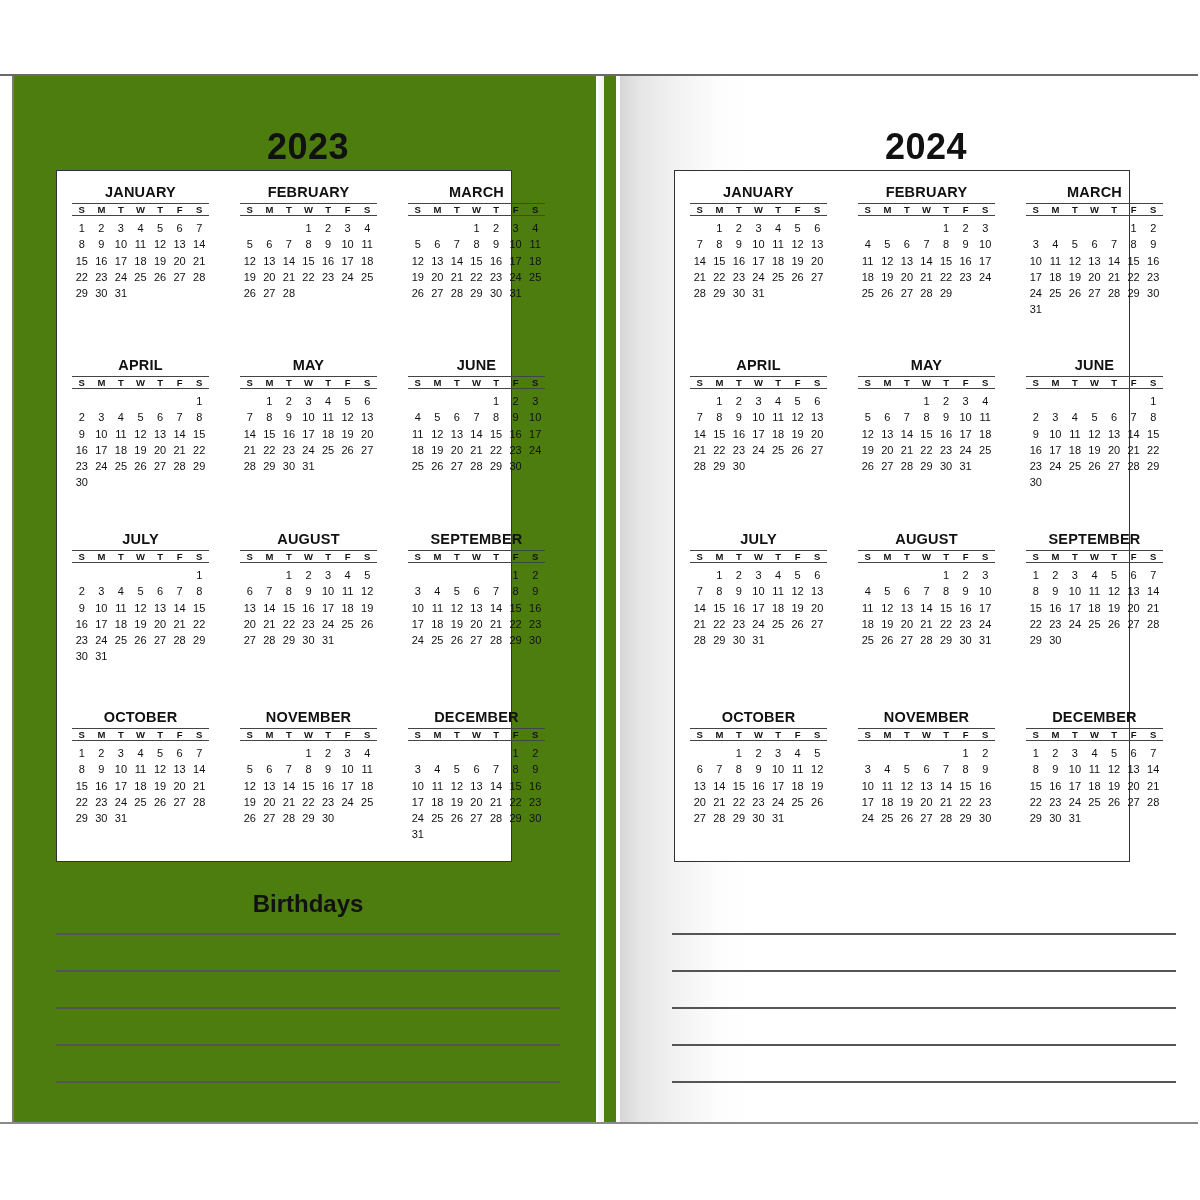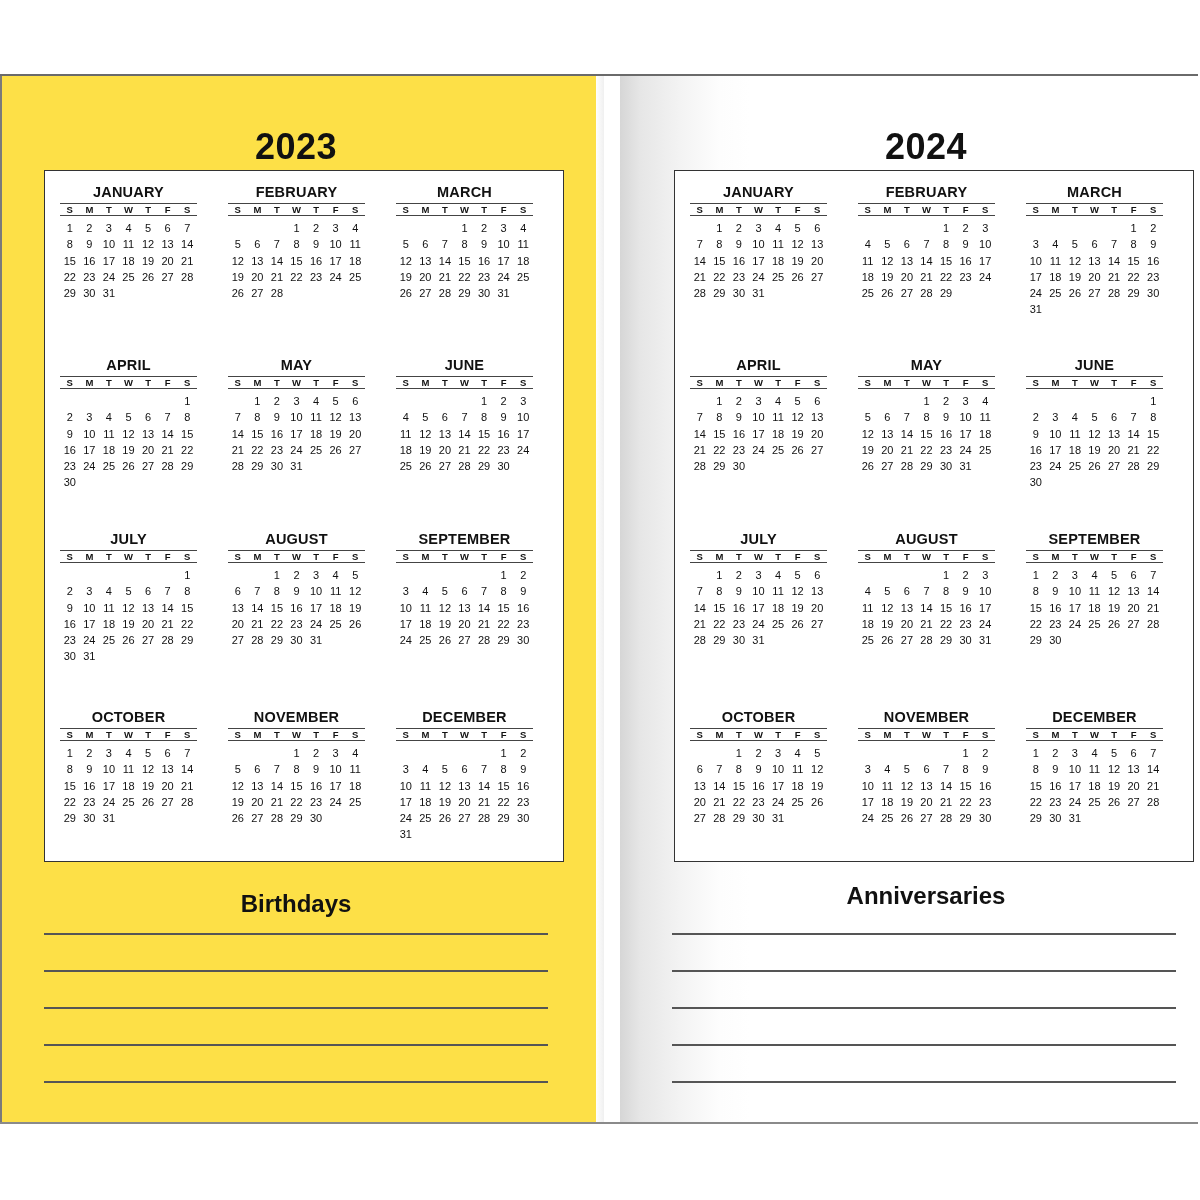--- a/index.html
+++ b/index.html
@@ -1,25 +1,25 @@
 <!DOCTYPE html>
 <html><head>
 <meta charset="utf-8">
 <style>
   html,body{margin:0;padding:0;}
   body{width:1200px;height:1200px;background:#ffffff;position:relative;overflow:hidden;font-family:"Liberation Sans","DejaVu Sans",sans-serif;color:#111;}
   .spread{position:absolute;left:0;top:74px;width:1198px;height:1050px;border-top:2px solid #6a6a6a;border-bottom:2px solid #8a8a8a;box-sizing:border-box;}
   .page{position:absolute;top:0;height:100%;box-sizing:border-box;}
-  .page.left{left:0;width:604px;border-left:2px solid #7a7a7a;background:#fde047;}
+  .page.left{left:12px;width:604px;border-left:2px solid #7a7a7a;background:#4d7c0f;}
   .page.right{left:604px;width:594px;border-right:3px solid #9a9a9a;background:linear-gradient(to right,#d6d6d6 0px,#e6e6e6 20px,#f3f3f3 60px,#fdfdfd 100px,#ffffff 130px);margin-left:16px;}
   .gutter-shadow{position:absolute;left:596px;top:0;width:8px;height:100%;background:linear-gradient(to right,#ffffff,#f0f0f0);}
   .year{position:absolute;top:50px;font-weight:bold;font-size:36px;text-align:center;letter-spacing:0.5px;}
   .left .year{left:42px;width:504px;}
   .right .year{left:54px;width:504px;}
-  .calbox{position:absolute;top:94px;width:520px;height:692px;border:1.5px solid #333;box-sizing:border-box;background:#fff;}
+  .calbox{position:absolute;top:94px;width:456px;height:692px;border:1.5px solid #333;box-sizing:border-box;background:#fff;}
   .left .calbox{left:42px;}
   .right .calbox{left:54px;}
   .month{position:absolute;width:137px;}
   .mname{text-align:center;font-weight:bold;font-size:14.5px;height:18px;line-height:18px;letter-spacing:0.2px;}
   .dow{display:grid;grid-template-columns:repeat(7,1fr);border-top:1.5px solid #444;border-bottom:1.5px solid #444;font-size:9.5px;font-weight:bold;height:11px;line-height:11px;margin-top:2px;}
   .dow span{text-align:center;}
   .days{display:grid;grid-template-columns:repeat(7,1fr);margin-top:4px;font-size:11px;}
   .days span{text-align:center;height:16.3px;line-height:16.3px;}
   .section-title{position:absolute;top:806px;font-weight:bold;font-size:24px;text-align:center;}
   .left .section-title{left:42px;width:504px;margin-top:8px;}
@@ -1180,21 +1180,20 @@
             <span>25</span>
             <span>26</span>
             <span>27</span>
             <span>28</span>
             <span>29</span>
             <span>30</span>
             <span>31</span>
           </div>
         </div>
       </div>
-    <div class="section-title">Anniversaries</div>
     <div class="lines">
         <div class="line"></div>
         <div class="line"></div>
         <div class="line"></div>
         <div class="line"></div>
         <div class="line"></div>
       </div>
   </div>
   <div class="gutter-shadow"></div>
 </div>

